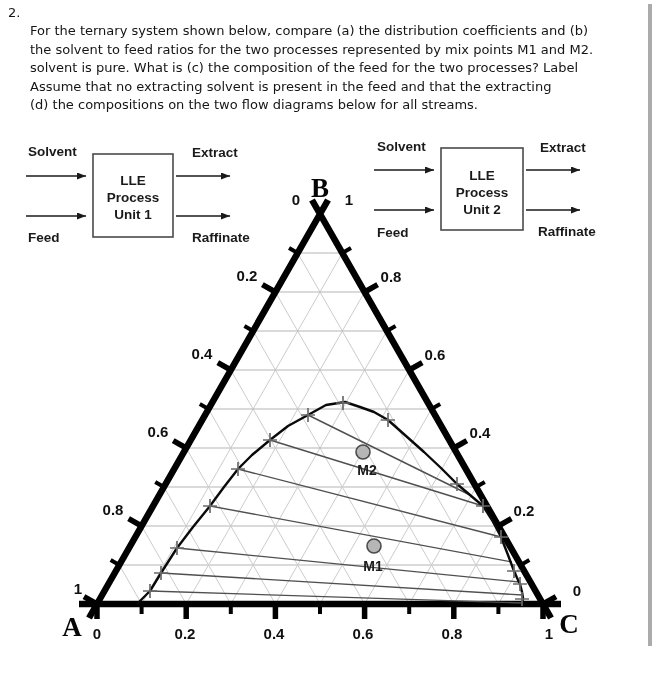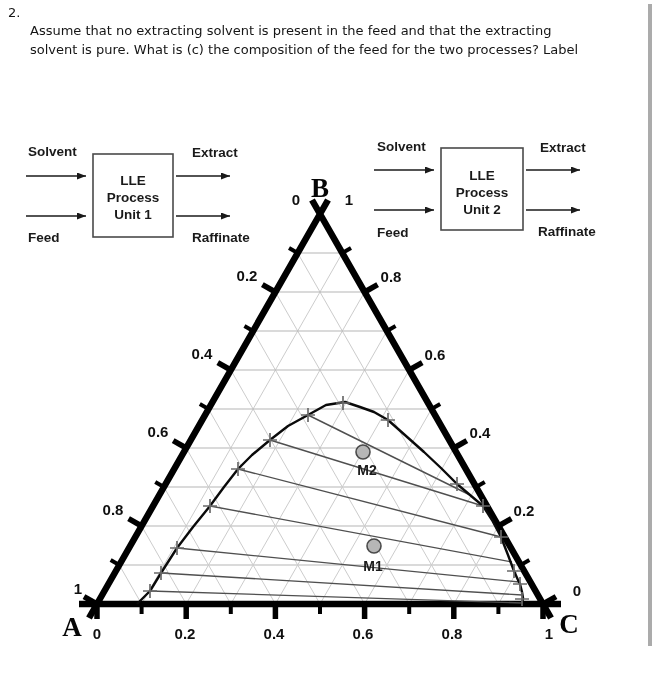--- a/index.html
+++ b/index.html
@@ -20,22 +20,25 @@
 </style>
 </head>
 <body>
 
 <div id="page">
 
   <div class="problem">
     <div class="pline head">
       <span class="num">2.</span>
     </div>
+    <div class="pline body-line">For the ternary system shown below, compare (a) the distribution coefficients and (b)</div>
+    <div class="pline body-line">the solvent to feed ratios for the two processes represented by mix points M1 and M2.</div>
+    <div class="pline body-line">solvent is pure.  What is (c) the composition of the feed for the two processes?  Label</div>
     <div class="pline body-line">Assume that no extracting solvent is present in the feed and that the extracting</div>
-    <div class="pline body-line">solvent is pure.  What is (c) the composition of the feed for the two processes?  Label</div>
+    <div class="pline body-line">(d) the compositions on the two flow diagrams below for all streams.</div>
   </div>
 
   <svg id="fig" width="657" height="680" viewBox="0 0 657 680">
     <defs>
       <marker id="arrowhead" markerUnits="userSpaceOnUse" markerWidth="11" markerHeight="9" refX="9" refY="3.5" orient="auto">
         <path d="M0,0 L9,3.5 L0,7 Z" fill="#1a1a1a"></path>
       </marker>
     </defs>
 
     <line x1="650" y1="4" x2="650" y2="646" stroke="#ababab" stroke-width="4"></line>

